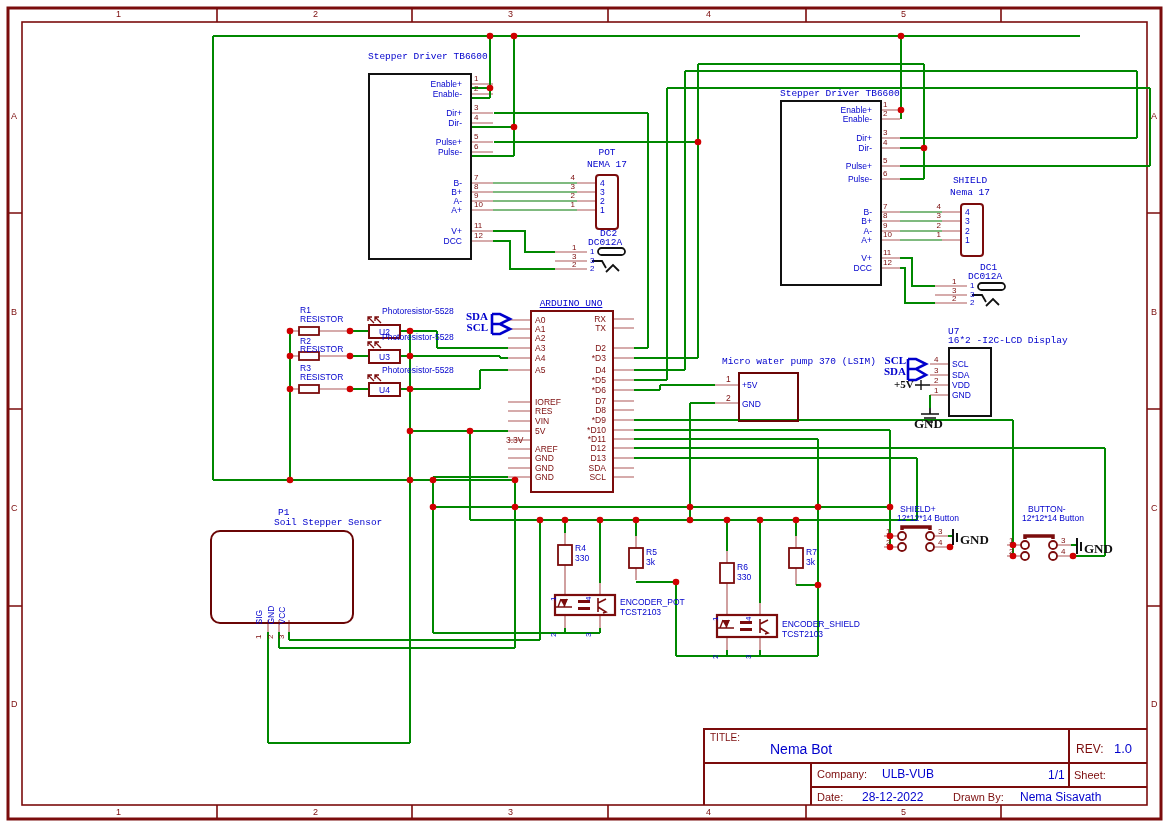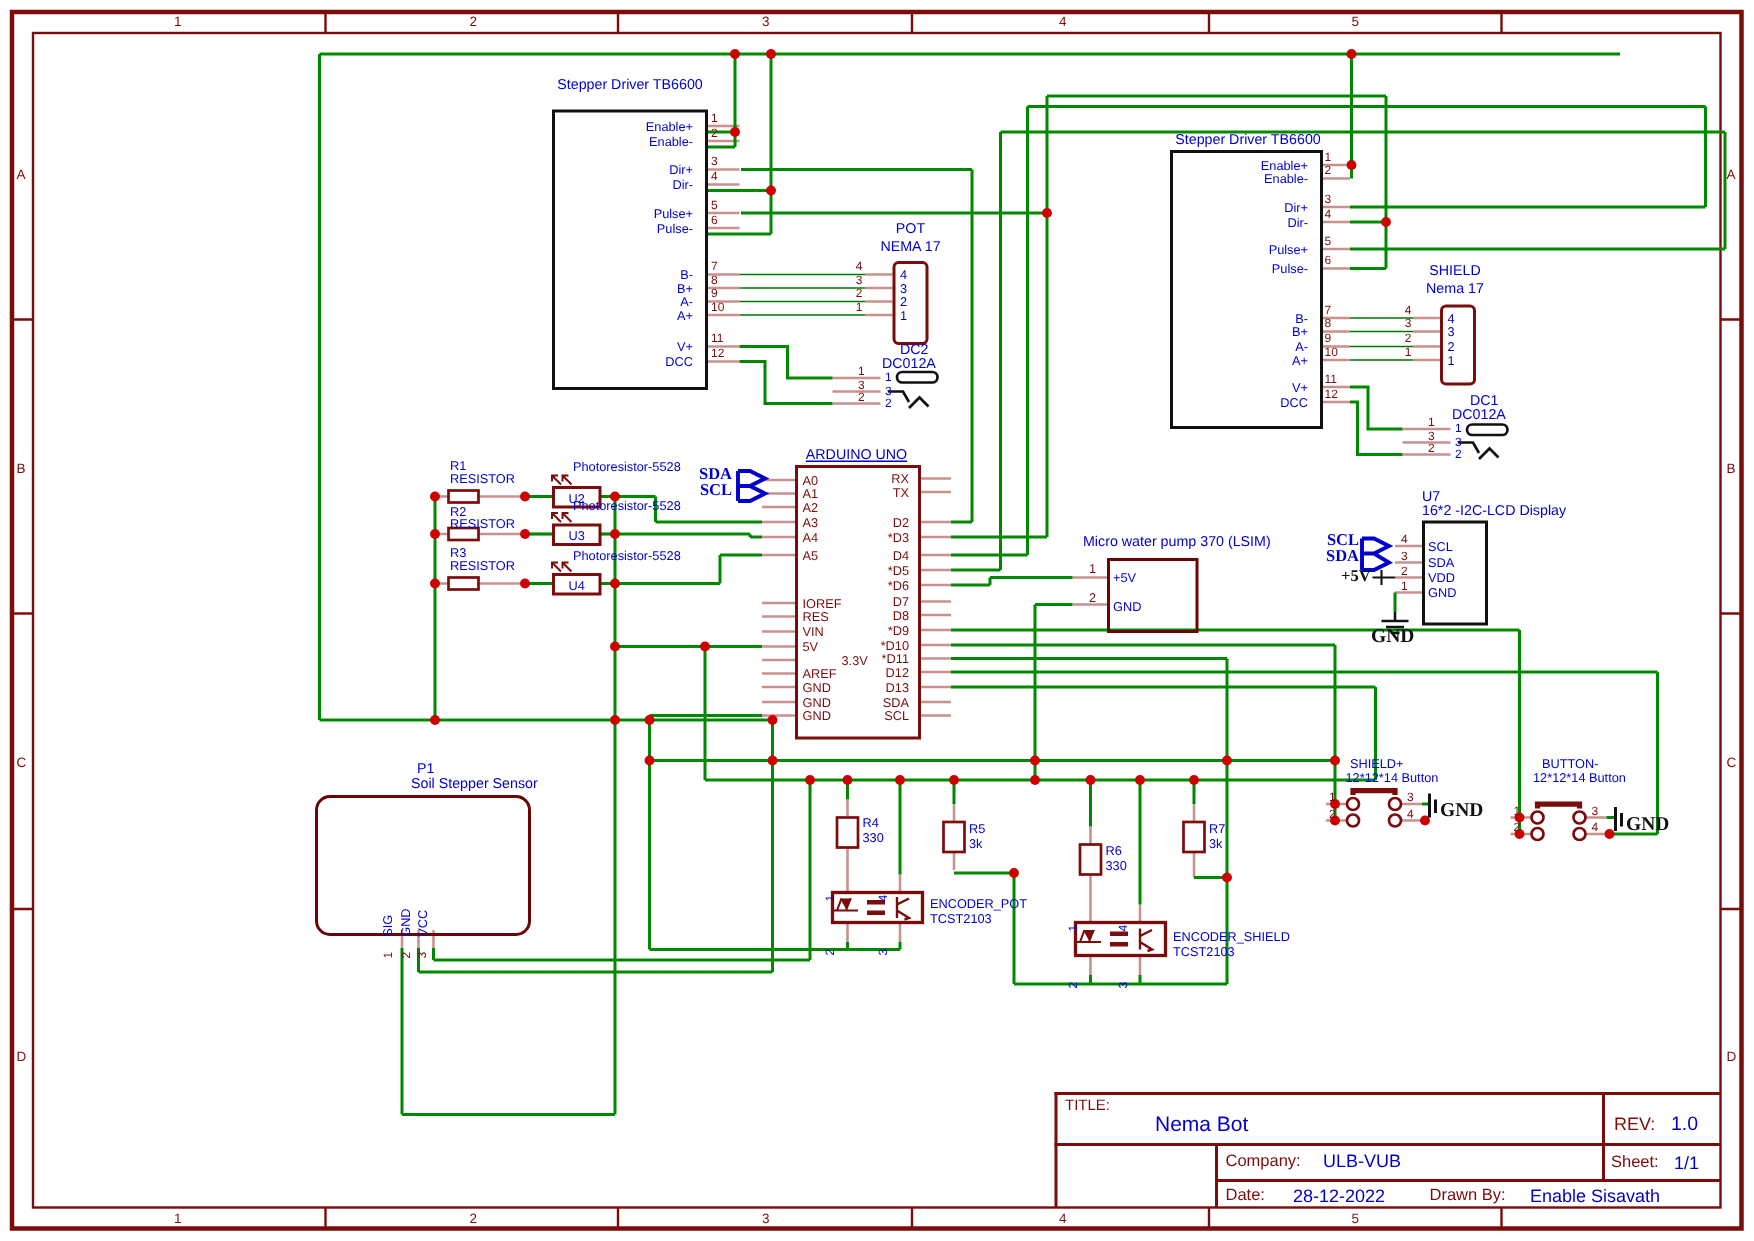--- a/index.html
+++ b/index.html
@@ -3,21 +3,21 @@
 <meta charset="utf-8">
 <style>
   html,body{margin:0;padding:0;background:#fff;}
   .sheet{position:relative;width:1169px;height:827px;background:#ffffff;overflow:hidden;
          font-family:"Liberation Sans",sans-serif;}
   .t{position:absolute;white-space:nowrap;line-height:1;}
   .blue{color:#0000CC;}
   .maroon{color:#7B0C0C;}
   .black{color:#111;}
   .serif{font-family:"Liberation Serif",serif;font-weight:bold;}
-  .f8{font-size:8px;} .f85{font-size:8.5px;} .f9{font-size:9px;} .f95{font-size:9.5px;}
+  .f8{font-size:8px;} .f85{font-size:8.5px;} .f9{font-size:9px;} .f95{font-size:9.5px;font-family:Liberation Mono, monospace;}
   .f10{font-size:10px;} .f11{font-size:11px;} .f12{font-size:12px;} .f13{font-size:13px;} .f14{font-size:14px;}
   .ctr{text-align:center;} .rt{text-align:right;}
   .box{position:absolute;background:transparent;}
   .chip{border:2px solid #7B0C0C;}
   .blackbox{border:2.5px solid #111;}
   .conn{border:2px solid #7B0C0C;border-radius:4px;}
   .rot{transform:rotate(-90deg);transform-origin:left bottom;}
   svg.wires{position:absolute;left:0;top:0;}
   .frameline{position:absolute;border:0;background:#7B0C0C;}
   .u{text-decoration:underline;}
@@ -343,21 +343,21 @@
 <div class="t maroon f85" style="left:535px;top:316px">A0</div>
 <div class="t maroon f85" style="left:535px;top:325px">A1</div>
 <div class="t maroon f85" style="left:535px;top:334px">A2</div>
 <div class="t maroon f85" style="left:535px;top:344px">A3</div>
 <div class="t maroon f85" style="left:535px;top:354px">A4</div>
 <div class="t maroon f85" style="left:535px;top:366px">A5</div>
 <div class="t maroon f85" style="left:535px;top:398px">IOREF</div>
 <div class="t maroon f85" style="left:535px;top:407px">RES</div>
 <div class="t maroon f85" style="left:535px;top:417px">VIN</div>
 <div class="t maroon f85" style="left:535px;top:427px">5V</div>
-<div class="t maroon f85" style="left:561px;top:436px">3.3V</div>
+<div class="t maroon f85" style="left:506px;top:436px">3.3V</div>
 <div class="t maroon f85" style="left:535px;top:445px">AREF</div>
 <div class="t maroon f85" style="left:535px;top:454px">GND</div>
 <div class="t maroon f85" style="left:535px;top:464px">GND</div>
 <div class="t maroon f85" style="left:535px;top:473px">GND</div>
 <div class="t maroon f85 rt" style="left:546px;top:315px;width:60px">RX</div>
 <div class="t maroon f85 rt" style="left:546px;top:324px;width:60px">TX</div>
 <div class="t maroon f85 rt" style="left:546px;top:344px;width:60px">D2</div>
 <div class="t maroon f85 rt" style="left:546px;top:354px;width:60px">*D3</div>
 <div class="t maroon f85 rt" style="left:546px;top:366px;width:60px">D4</div>
 <div class="t maroon f85 rt" style="left:546px;top:376px;width:60px">*D5</div>
@@ -463,19 +463,19 @@
 <div class="frameline" style="left:810px;top:762px;width:2px;height:43px"></div>
 <div class="frameline" style="left:1068px;top:728px;width:2px;height:60px"></div>
 <div class="frameline" style="left:810px;top:786px;width:337px;height:2px"></div>
 <div class="t maroon f10" style="left:710px;top:733px">TITLE:</div>
 <div class="t blue f14" style="left:770px;top:742px">Nema Bot</div>
 <div class="t maroon f12" style="left:1076px;top:743px">REV:</div>
 <div class="t blue f13" style="left:1114px;top:742px">1.0</div>
 <div class="t maroon f11" style="left:817px;top:769px">Company:</div>
 <div class="t blue f12" style="left:882px;top:768px">ULB-VUB</div>
 <div class="t maroon f11" style="left:1074px;top:770px">Sheet:</div>
-<div class="t blue f12" style="left:1116px;top:769px">1/1</div>
+<div class="t blue f12" style="left:1048px;top:769px">1/1</div>
 <div class="t maroon f11" style="left:817px;top:792px">Date:</div>
 <div class="t blue f12" style="left:862px;top:791px">28-12-2022</div>
 <div class="t maroon f11" style="left:953px;top:792px">Drawn By:</div>
-<div class="t blue f12" style="left:1020px;top:791px">Enable Sisavath</div>
+<div class="t blue f12" style="left:1020px;top:791px">Nema Sisavath</div>
 
 </div>
 
 </body></html>

